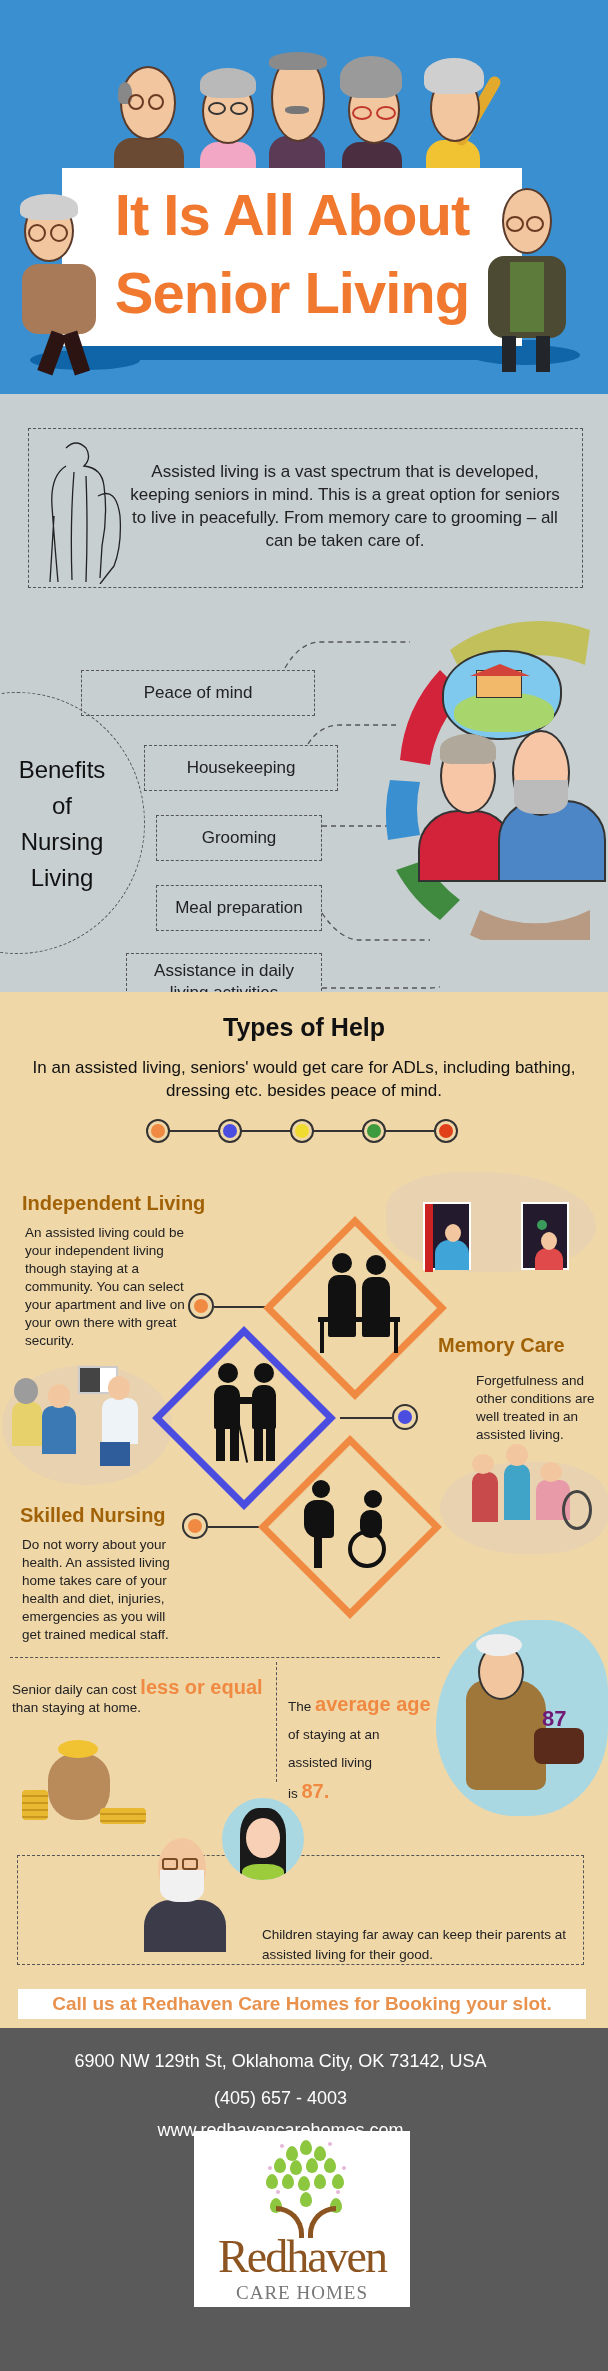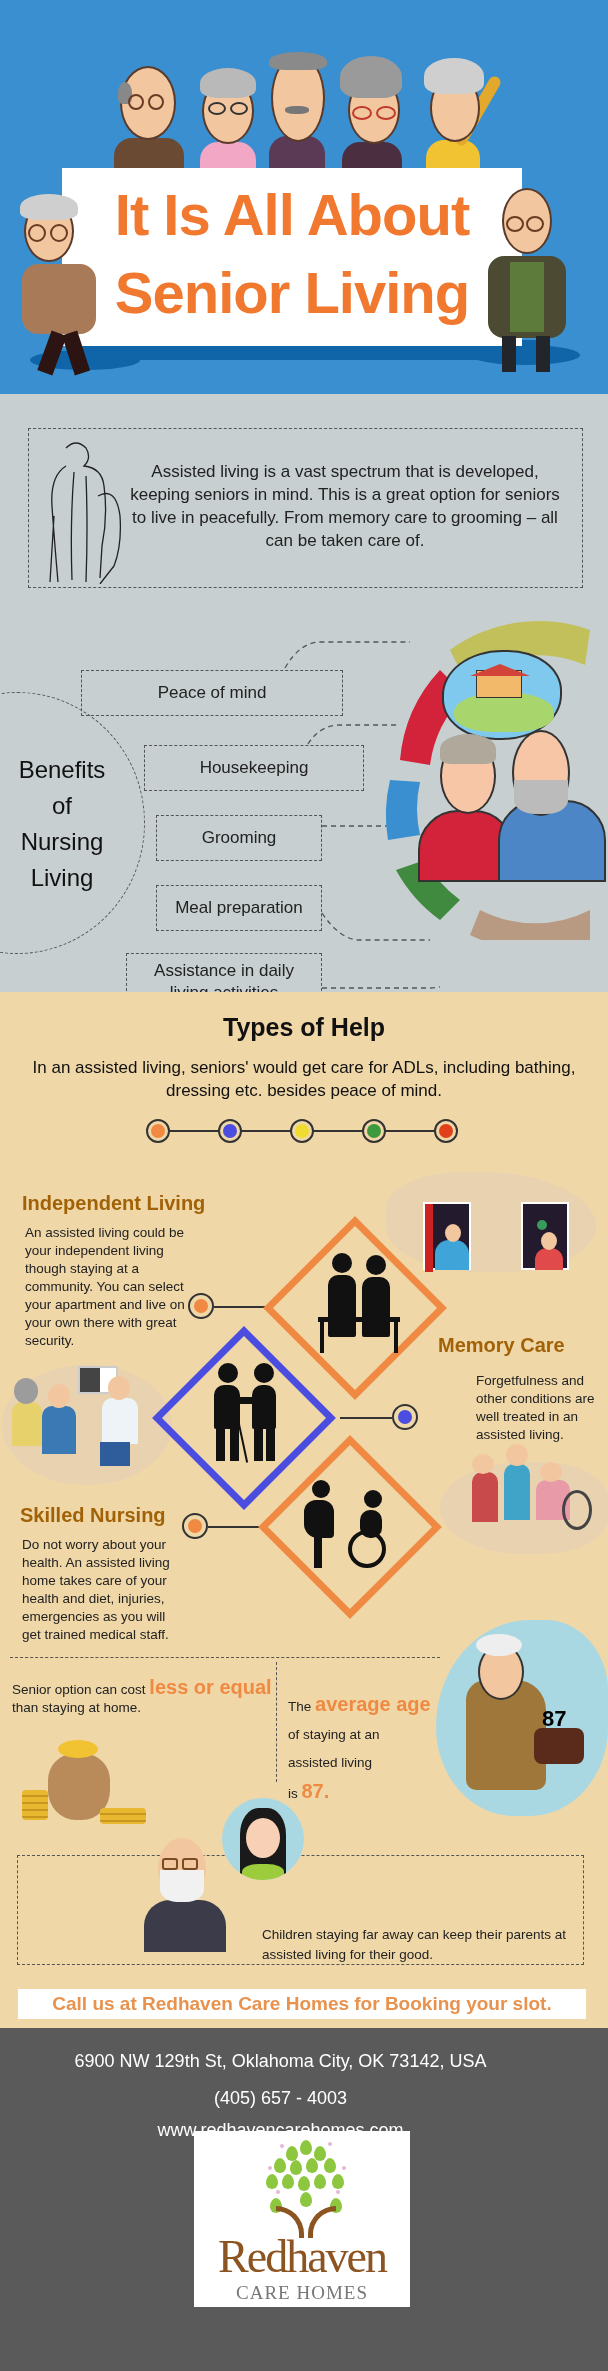--- a/index.html
+++ b/index.html
@@ -150,24 +150,24 @@
   <p class="intro-text">Assisted living is a vast spectrum that is developed, keeping seniors in mind. This is a great option for seniors to live in peacefully. From memory care to grooming – all can be taken care of.</p>
 
   <div class="benefit-arc"></div>
   <div class="benefits-title">
     <div>Benefits</div>
     <div>of</div>
     <div>Nursing</div>
     <div>Living</div>
   </div>
 
-  <div class="benefit" style="left:81px;top:670px;width:262px;height:46px;">
+  <div class="benefit" style="left:81px;top:670px;width:234px;height:46px;">
     <span>Peace of mind</span>
   </div>
-  <div class="benefit" style="left:144px;top:745px;width:220px;height:46px;">
+  <div class="benefit" style="left:144px;top:745px;width:194px;height:46px;">
     <span>Housekeeping</span>
   </div>
   <div class="benefit" style="left:156px;top:815px;width:166px;height:46px;">
     <span>Grooming</span>
   </div>
   <div class="benefit" style="left:156px;top:885px;width:166px;height:46px;">
     <span>Meal preparation</span>
   </div>
   <div class="benefit" style="left:126px;top:953px;width:196px;height:58px;padding:0 18px;">
     <span>Assistance in daily living activities</span>
@@ -309,21 +309,21 @@
     <div style="position:absolute;left:4px;top:20px;width:30px;height:38px;background:#111;border-radius:12px 12px 4px 14px;"></div>
     <div style="position:absolute;left:14px;top:56px;width:8px;height:32px;background:#111;"></div>
     <div class="h" style="left:64px;top:10px;width:18px;height:18px;"></div>
     <div style="position:absolute;left:60px;top:30px;width:22px;height:28px;background:#111;border-radius:10px;"></div>
     <div style="position:absolute;left:48px;top:50px;width:38px;height:38px;border:4px solid #111;border-radius:50%;"></div>
   </div>
 
   <div class="stat-divider-h"></div>
   <div class="stat-divider-v"></div>
   <p class="stat-text" style="left:12px;top:1678px;width:260px;">
-    <span>Senior option can cost </span><span class="stat-hl" style="font-size:20px;">less or equal</span><br>
+    <span>Senior daily can cost </span><span class="stat-hl" style="font-size:20px;">less or equal</span><br>
     <span>than staying at home.</span>
   </p>
   <div style="position:absolute;left:44px;top:1738px;width:70px;height:82px;">
     <div style="position:absolute;left:4px;top:16px;width:62px;height:66px;background:#b98b5a;border-radius:40% 40% 45% 45%;"></div>
     <div style="position:absolute;left:14px;top:2px;width:40px;height:18px;background:#f1c232;border-radius:50%;"></div>
   </div>
   <div style="position:absolute;left:22px;top:1790px;width:26px;height:30px;background:repeating-linear-gradient(#e8b830 0 5px,#c9961e 5px 7px);border-radius:4px;"></div>
   <div style="position:absolute;left:100px;top:1808px;width:46px;height:16px;background:repeating-linear-gradient(#e8b830 0 5px,#c9961e 5px 7px);border-radius:4px;"></div>
 
   <p class="stat-text" style="left:288px;top:1690px;width:150px;line-height:28px;">
@@ -331,21 +331,21 @@
     <span>of staying at an</span><br>
     <span>assisted living</span><br>
     <span>is </span><span class="stat-hl" style="font-size:20px;">87.</span>
   </p>
 
   <div style="position:absolute;left:436px;top:1620px;width:172px;height:196px;background:#a9d8e3;border-radius:60% 40% 50% 50%;">
     <div style="position:absolute;left:30px;top:60px;width:80px;height:110px;background:#a0773a;border-radius:20px 30px 10px 10px;"></div>
     <div style="position:absolute;left:42px;top:24px;width:46px;height:56px;background:#f2c7a0;border-radius:50%;border:2px solid #333;"></div>
     <div style="position:absolute;left:40px;top:14px;width:46px;height:22px;background:#eee;border-radius:50%;"></div>
     <div style="position:absolute;left:98px;top:108px;width:50px;height:36px;background:#5a2a1a;border-radius:8px;"></div>
-    <div style="position:absolute;left:106px;top:86px;color:#000000;font-weight:bold;font-size:22px;">87</div>
+    <div style="position:absolute;left:106px;top:86px;color:#701a75;font-weight:bold;font-size:22px;">87</div>
   </div>
 
   <div class="children-box"></div>
   <div style="position:absolute;left:140px;top:1830px;width:90px;height:122px;">
     <div style="position:absolute;left:4px;top:70px;width:82px;height:52px;background:#3b3b4a;border-radius:26px 26px 0 0;"></div>
     <div style="position:absolute;left:18px;top:8px;width:48px;height:60px;background:#f2c7a0;border-radius:50%;"></div>
     <div style="position:absolute;left:20px;top:40px;width:44px;height:32px;background:#f1f1f1;border-radius:0 0 40% 40%;"></div>
     <div style="position:absolute;left:22px;top:28px;width:16px;height:12px;border:2px solid #7a4a22;border-radius:3px;"></div>
     <div style="position:absolute;left:42px;top:28px;width:16px;height:12px;border:2px solid #7a4a22;border-radius:3px;"></div>
   </div>

